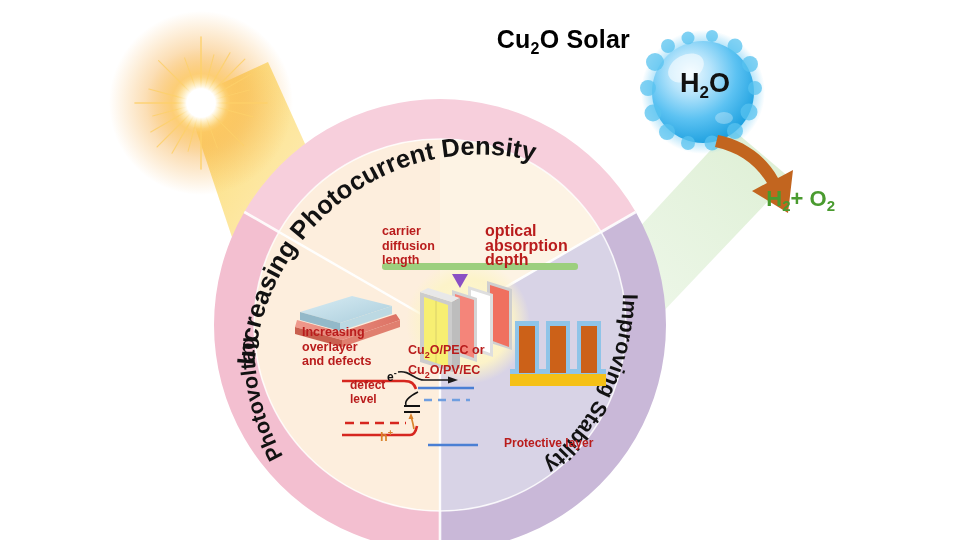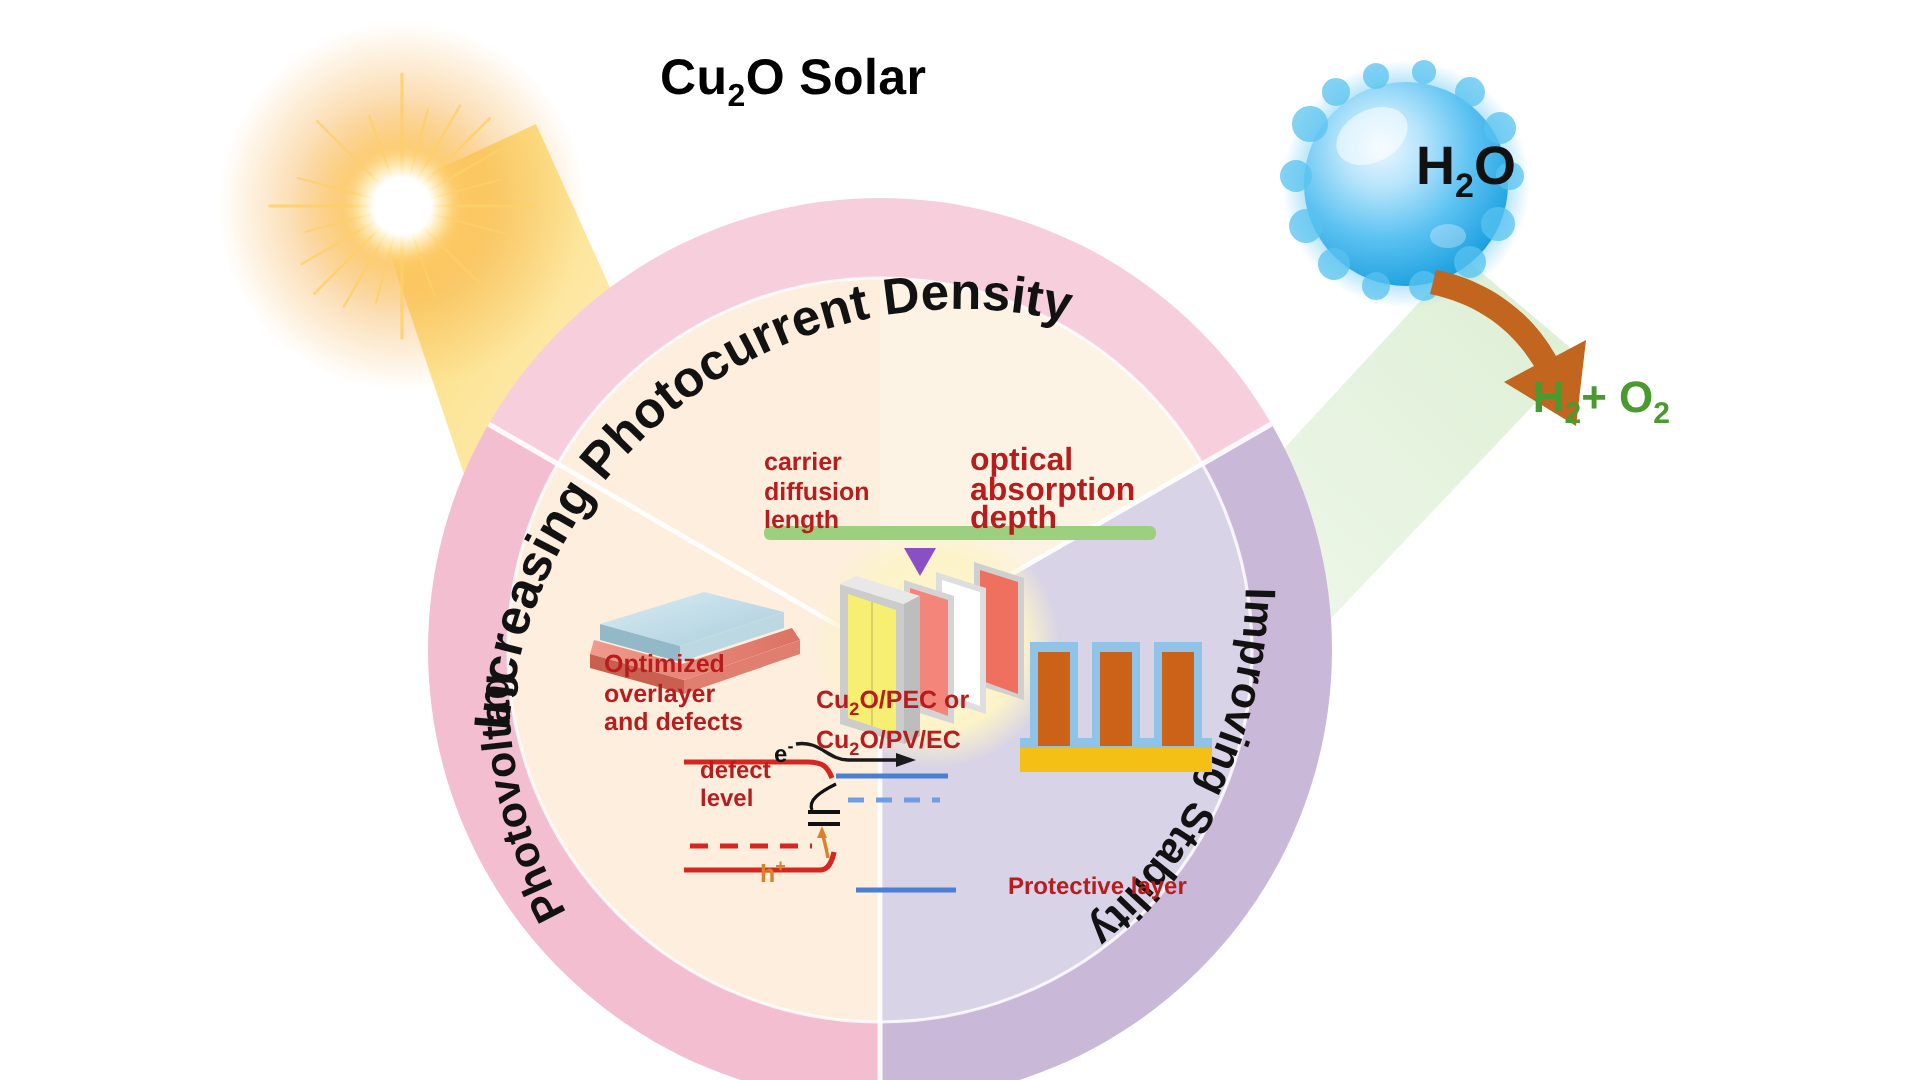--- a/index.html
+++ b/index.html
@@ -6,27 +6,27 @@
   body{
     width:960px;height:540px;overflow:hidden;position:relative;
     background:#ffffff;
     font-family:"Liberation Sans", sans-serif;
   }
   #stage{position:absolute;left:0;top:0;width:960px;height:540px;}
   #stage > svg{position:absolute;left:0;top:0;}
 
   .ttl{
     position:absolute;left:330px;top:24px;width:300px;
-    text-align:left;color:#000;font-weight:bold;
+    text-align:right;color:#000;font-weight:bold;
     font-size:25px;line-height:30px;letter-spacing:.2px;
   }
   .ttl sub{font-size:16px;}
 
   .h2o-lbl{
-    position:absolute;left:678px;top:68px;width:110px;text-align:center;
+    position:absolute;left:650px;top:68px;width:110px;text-align:center;
     font-size:27px;font-weight:bold;color:#111;
   }
   .h2o-lbl sub{font-size:17px;}
 
   .prod-lbl{
     position:absolute;left:715px;top:186px;width:120px;text-align:right;
     font-size:22px;font-weight:bold;color:#4a9b2f;
   }
   .prod-lbl sub{font-size:15px;}
 
@@ -334,21 +334,21 @@
   <span>length</span>
 </div>
 
 <div class="ilbl lbl-optical">
   <span>optical</span><br>
   <span>absorption</span><br>
   <span>depth</span>
 </div>
 
 <div class="ilbl lbl-overlayer">
-  <span>Optimized</span><br>
+  <span>Increasing</span><br>
   <span>overlayer</span><br>
   <span>and defects</span>
 </div>
 
 <div class="ilbl lbl-center">
   <span>Cu</span><sub>2</sub><span>O/PEC or</span><br>
   <span>Cu</span><sub>2</sub><span>O/PV/EC</span>
 </div>
 
 <div class="ilbl lbl-prot">Protective layer</div>

